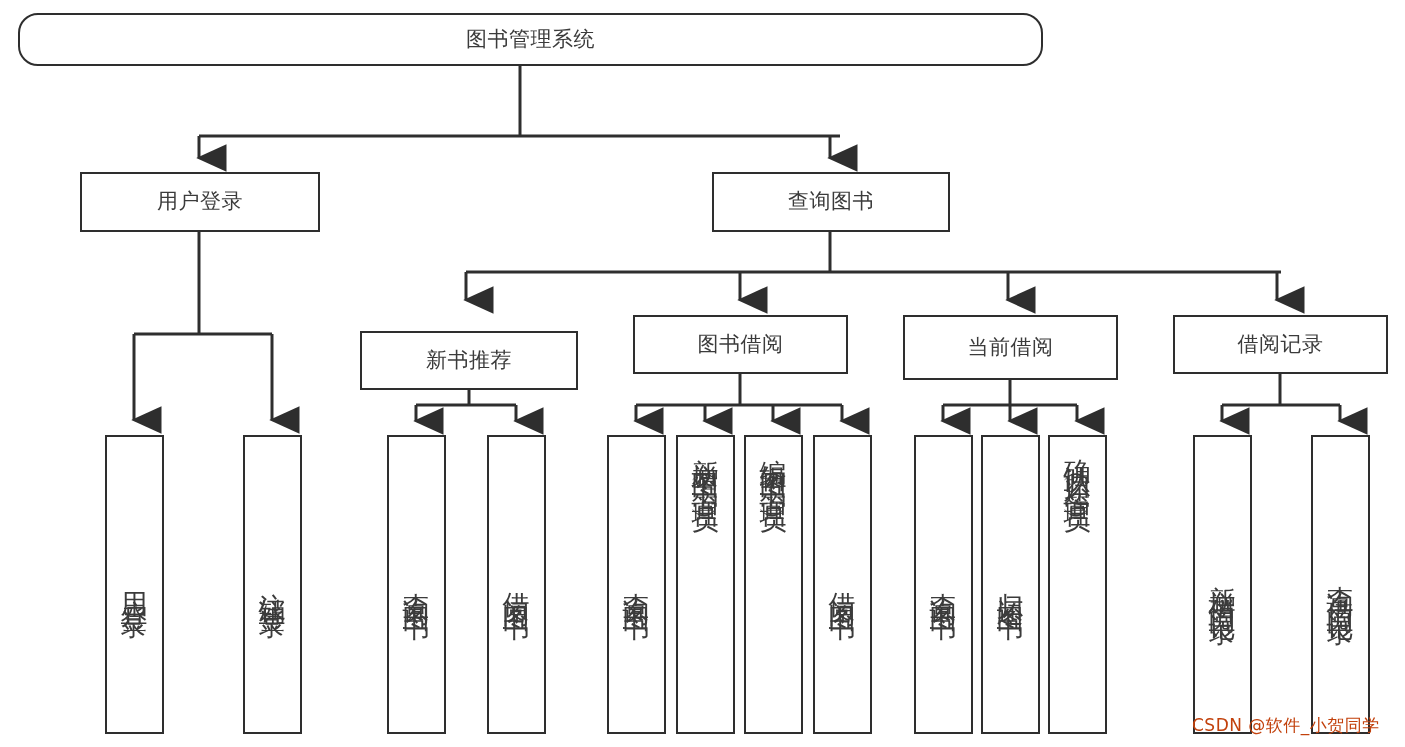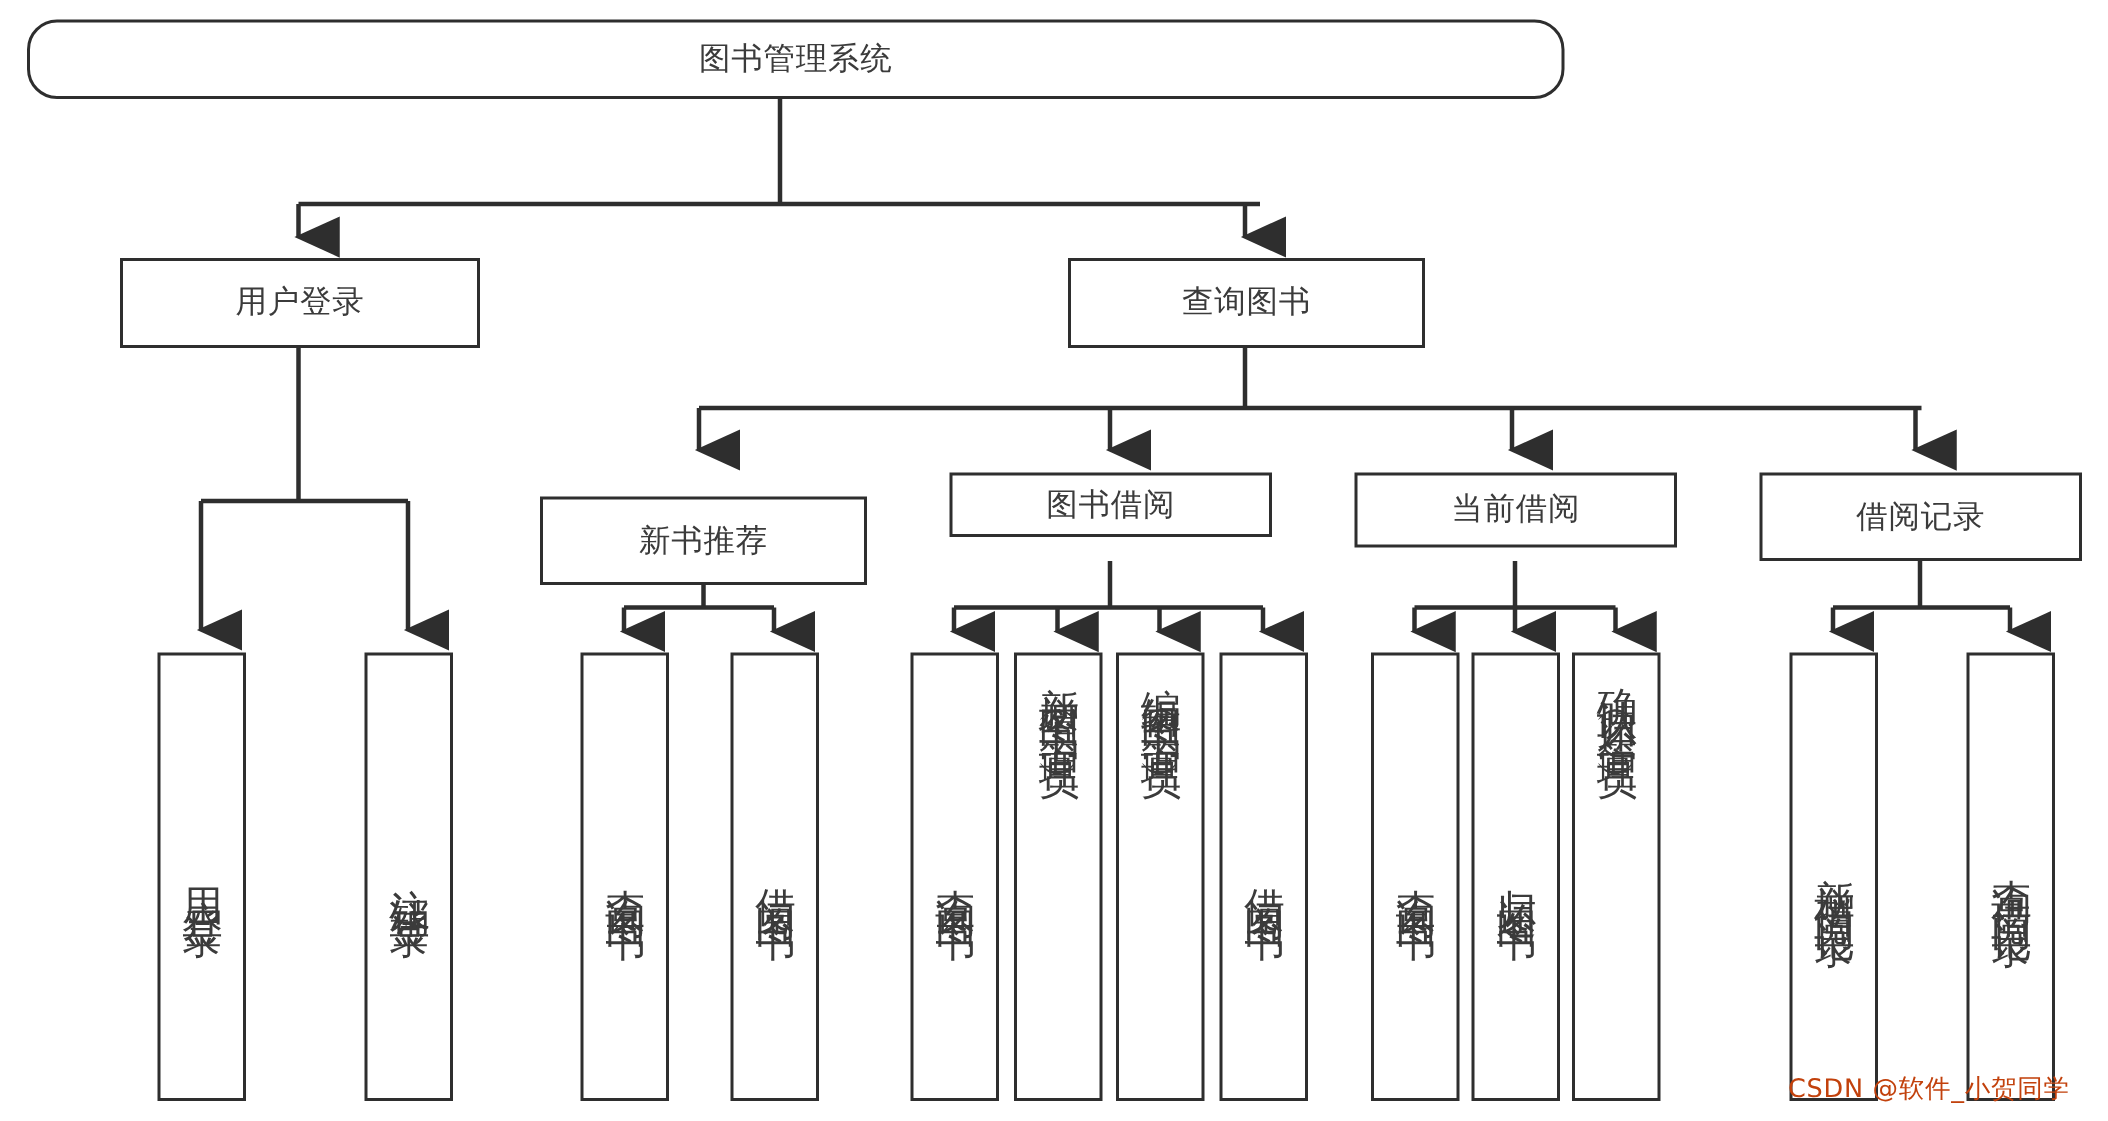--- a/index.html
+++ b/index.html
@@ -137,24 +137,24 @@
   <div class="node h-node" style="left:80px; top:172px; width:240px; height:60px;">
     <span class="label">用户登录</span>
   </div>
   <div class="node h-node" style="left:712px; top:172px; width:238px; height:60px;">
     <span class="label">查询图书</span>
   </div>
 
   <div class="node h-node" style="left:360px; top:315px; width:218px; height:59px;margin-top:16px;">
     <span class="label">新书推荐</span>
   </div>
-  <div class="node h-node" style="left:633px; top:315px; width:215px; height:43px;">
+  <div class="node h-node" style="left:633px; top:315px; width:215px; height:59px;">
     <span class="label">图书借阅</span>
   </div>
-  <div class="node h-node" style="left:903px; top:315px; width:215px; height:50px;">
+  <div class="node h-node" style="left:903px; top:315px; width:215px; height:65px;">
     <span class="label">当前借阅</span>
   </div>
   <div class="node h-node" style="left:1173px; top:315px; width:215px; height:59px;">
     <span class="label">借阅记录</span>
   </div>
 
   <div class="node leaf center-v" style="left:105px; top:435px; width:59px; height:299px;">
     <span class="label">用户登录</span>
   </div>
   <div class="node leaf center-v" style="left:243px; top:435px; width:59px; height:299px;">

